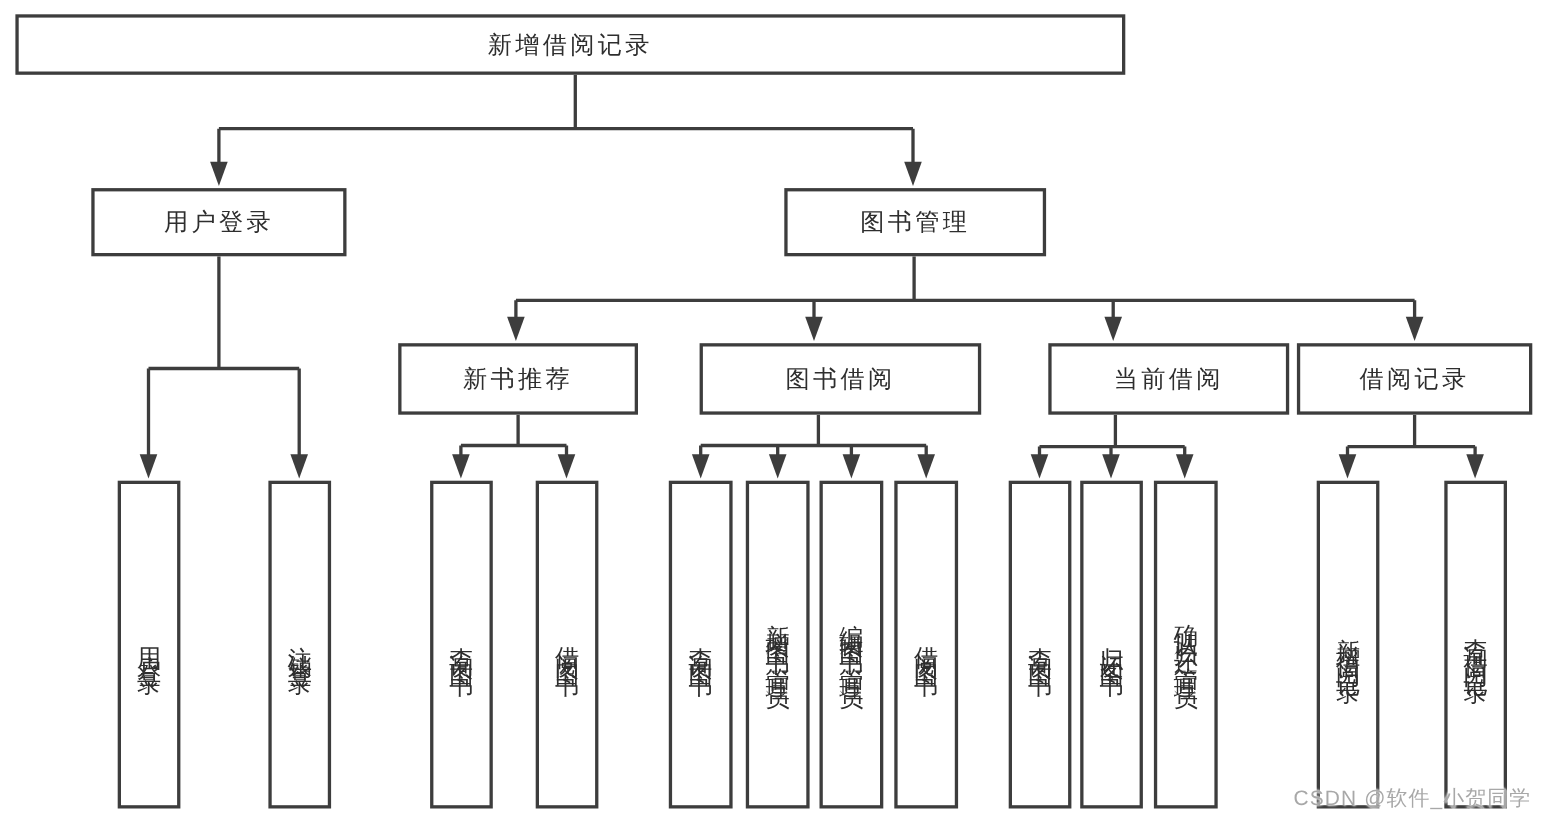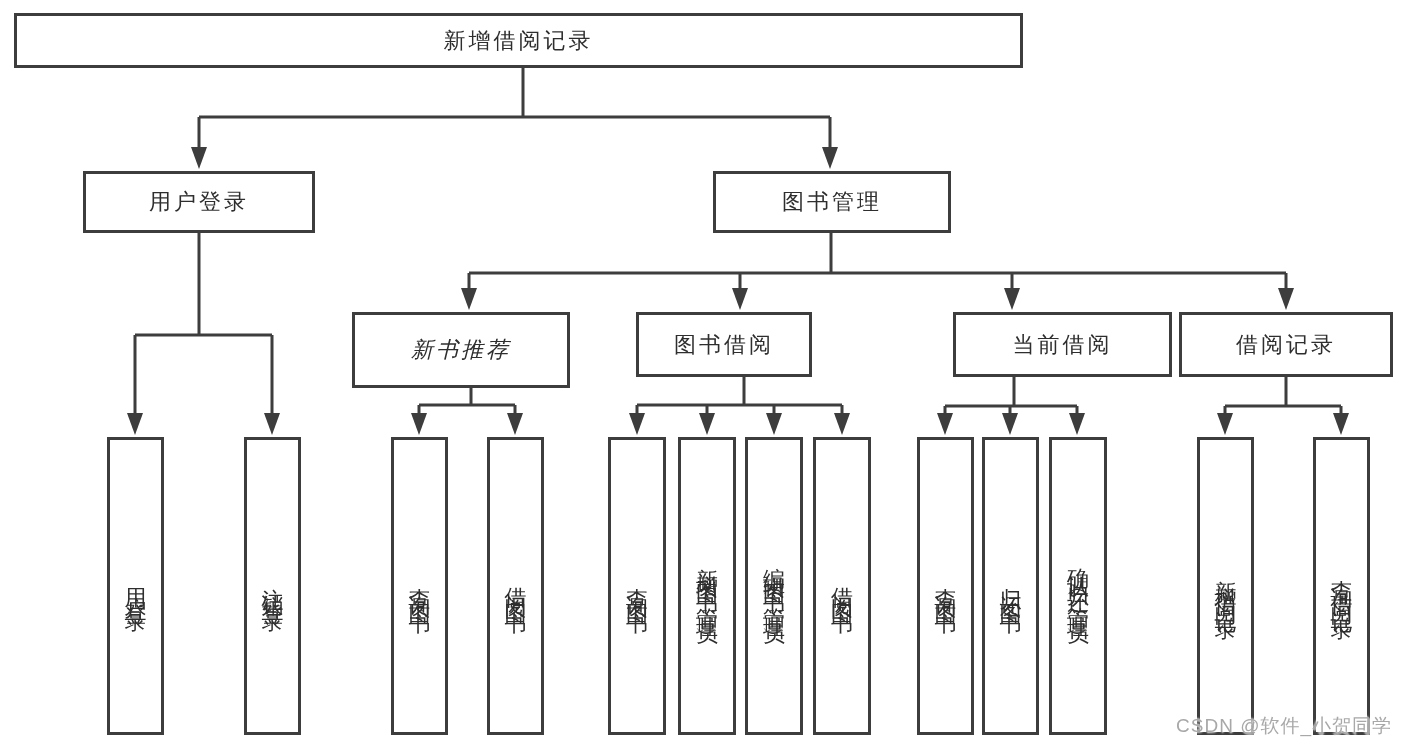--- a/index.html
+++ b/index.html
@@ -119,24 +119,24 @@
     <span>新增借阅记录</span>
   </div>
 
   <div class="node hnode" style="left:83px; top:171px; width:232px; height:62px;">
     <span>用户登录</span>
   </div>
   <div class="node hnode" style="left:713px; top:171px; width:238px; height:62px;text-align:center;">
     <span>图书管理</span>
   </div>
 
-  <div class="node hnode" style="left:352px; top:312px; width:218px; height:76px;font-style:italic;">
+  <div class="node hnode" style="left:362px; top:312px; width:218px; height:65px;">
     <span>新书推荐</span>
   </div>
-  <div class="node hnode" style="left:636px; top:312px; width:176px; height:65px;">
+  <div class="node hnode" style="left:636px; top:312px; width:256px; height:65px;">
     <span>图书借阅</span>
   </div>
   <div class="node hnode" style="left:905px; top:312px; width:219px; height:65px;margin-left:48px;">
     <span>当前借阅</span>
   </div>
   <div class="node hnode" style="left:1179px; top:312px; width:214px; height:65px;">
     <span>借阅记录</span>
   </div>
 
   <div class="node vnode leaf" style="left:107px; width:57px;">

